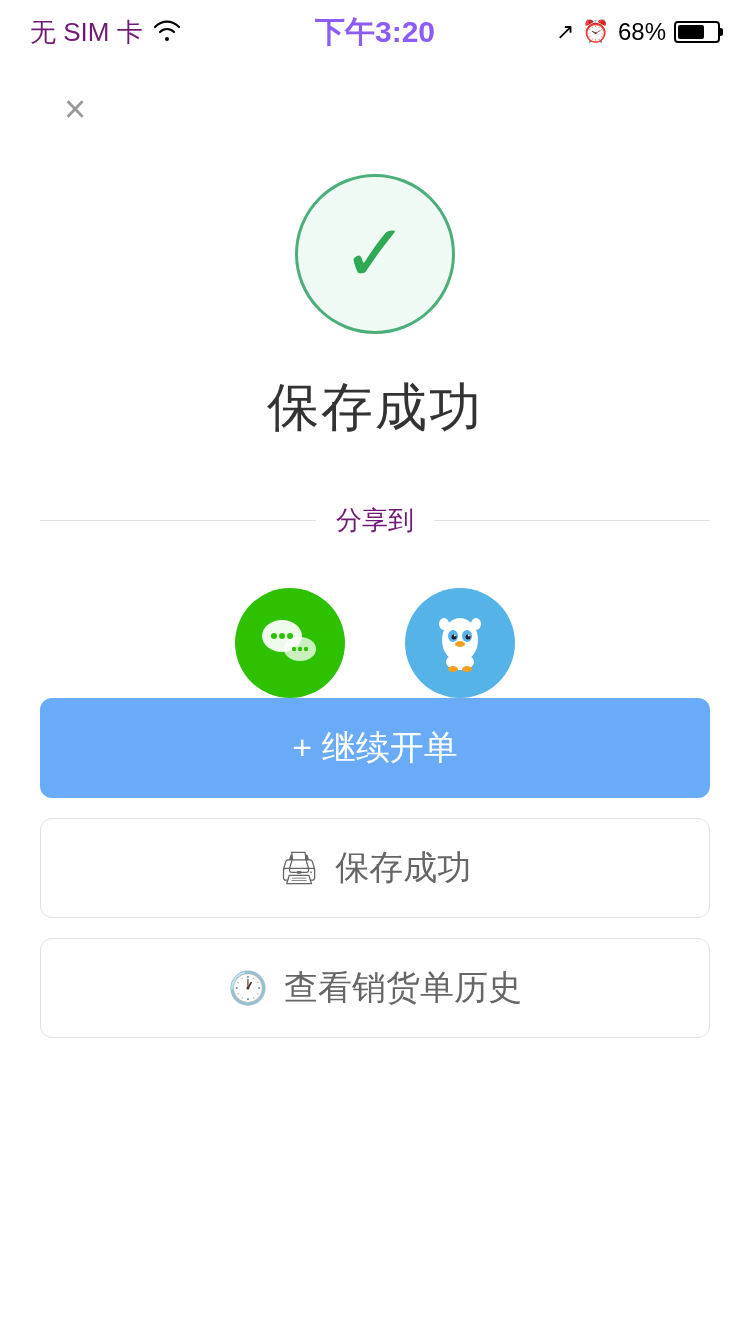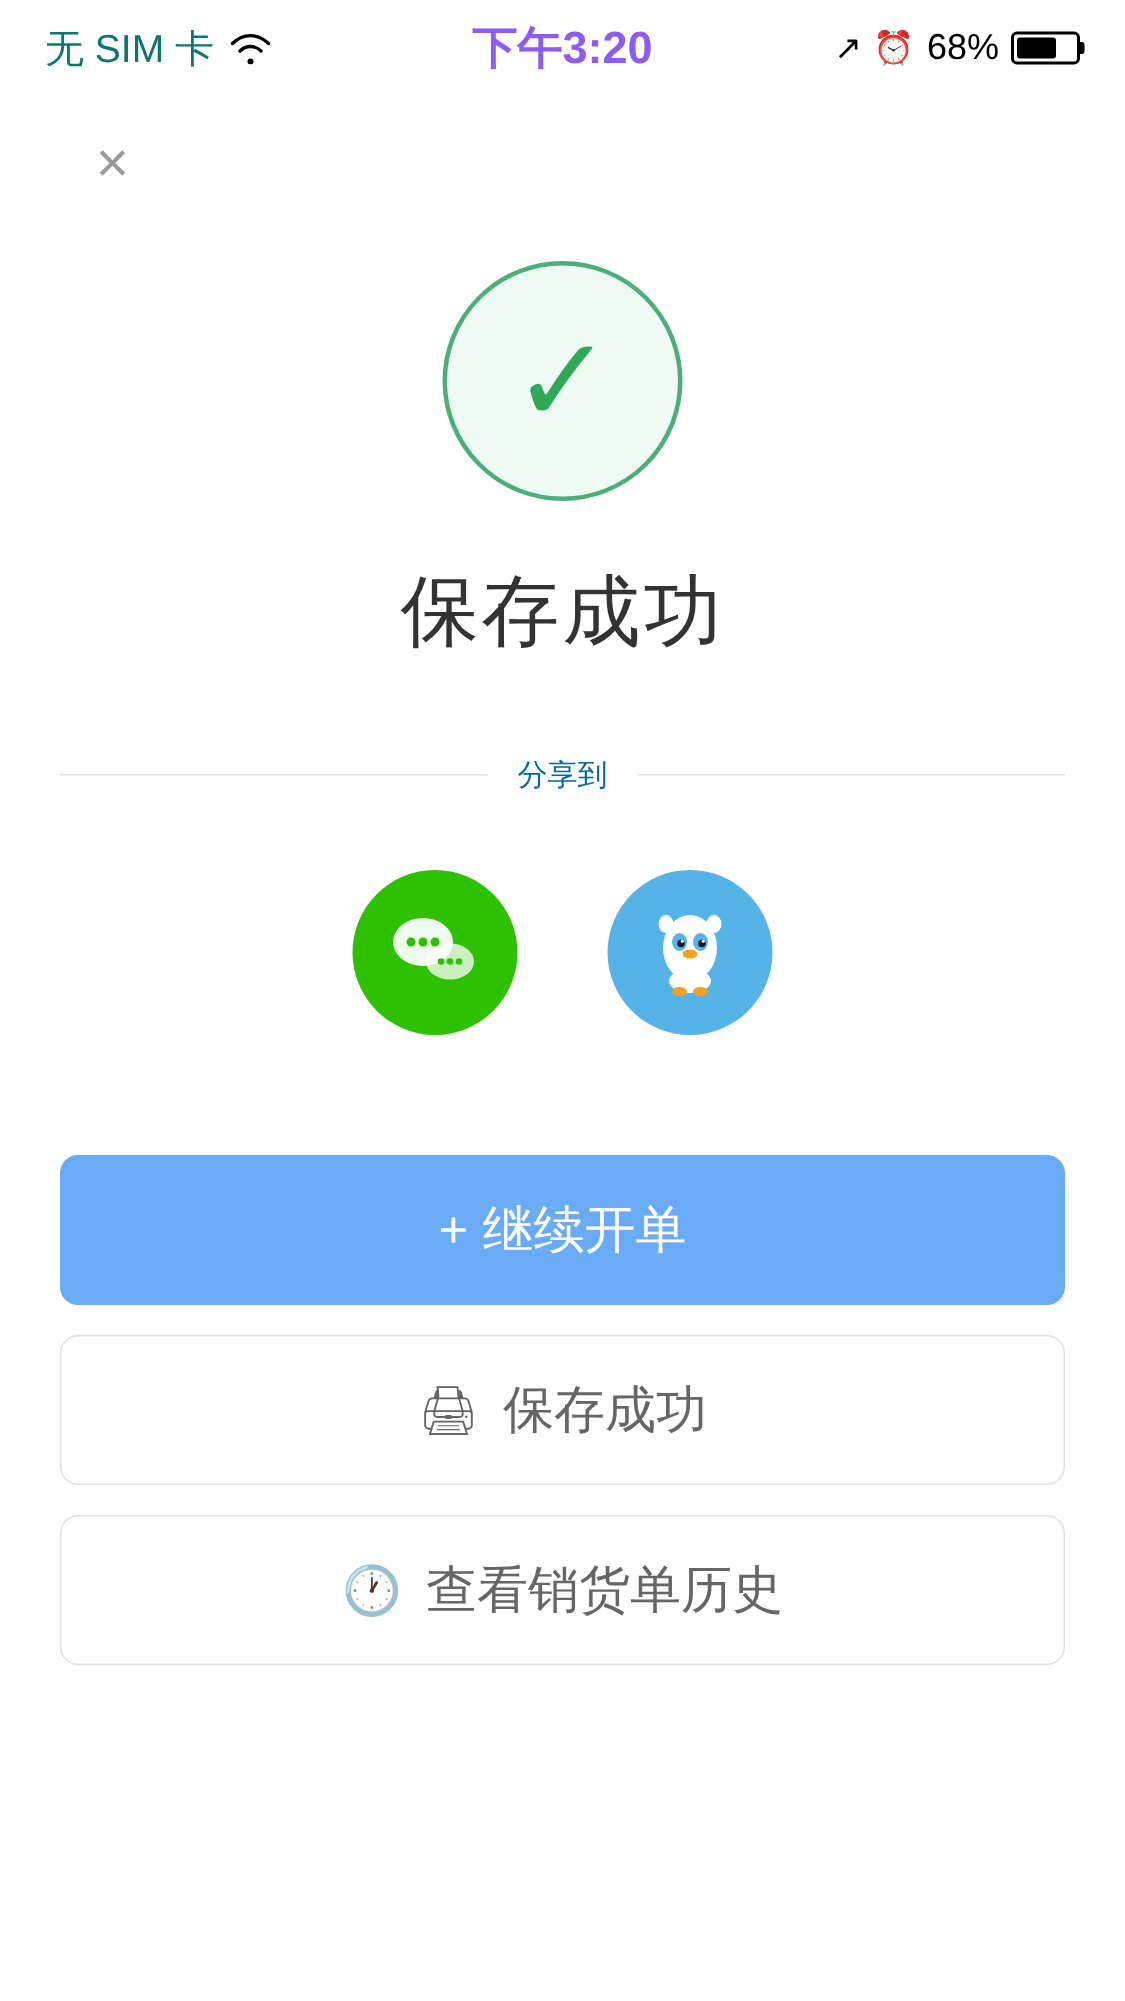--- a/index.html
+++ b/index.html
@@ -18,24 +18,24 @@
       width: 100%;
       height: 64px;
       display: flex;
       align-items: center;
       justify-content: space-between;
       padding: 0 30px;
       background: #fff;
     }
     .status-left {
       display: flex;
-      align-items: flex-end;
+      align-items: center;
       gap: 10px;
       font-size: 26px;
-      color: #0f766e;
+      color: #701a75;
     }
     .status-center {
       font-size: 30px;
       font-weight: 600;
       color: #8b5cf6;
       position: absolute;
       left: 50%;
       transform: translateX(-50%);
     }
     .status-right {
@@ -136,22 +136,22 @@
       align-items: center;
       margin-top: 60px;
       gap: 20px;
     }
     .divider-line {
       flex: 1;
       height: 1px;
       background: #e0e0e0;
     }
     .share-label {
-      font-size: 20px;
-      color: #0369a1;
+      font-size: 26px;
+      color: #701a75;
       white-space: nowrap;
     }
 
     
     .share-icons {
       display: flex;
       justify-content: center;
       gap: 60px;
       margin-top: 50px;
     }
@@ -177,21 +177,20 @@
       height: 60px;
     }
     .qq-svg {
       width: 58px;
       height: 62px;
     }
 
     
     .action-buttons {
       width: 100%;
-      margin-top: 80px;
       display: flex;
       flex-direction: column;
       gap: 20px;
     }
     .btn {
       width: 100%;
       height: 100px;
       border-radius: 12px;
       border: none;
       display: flex;

